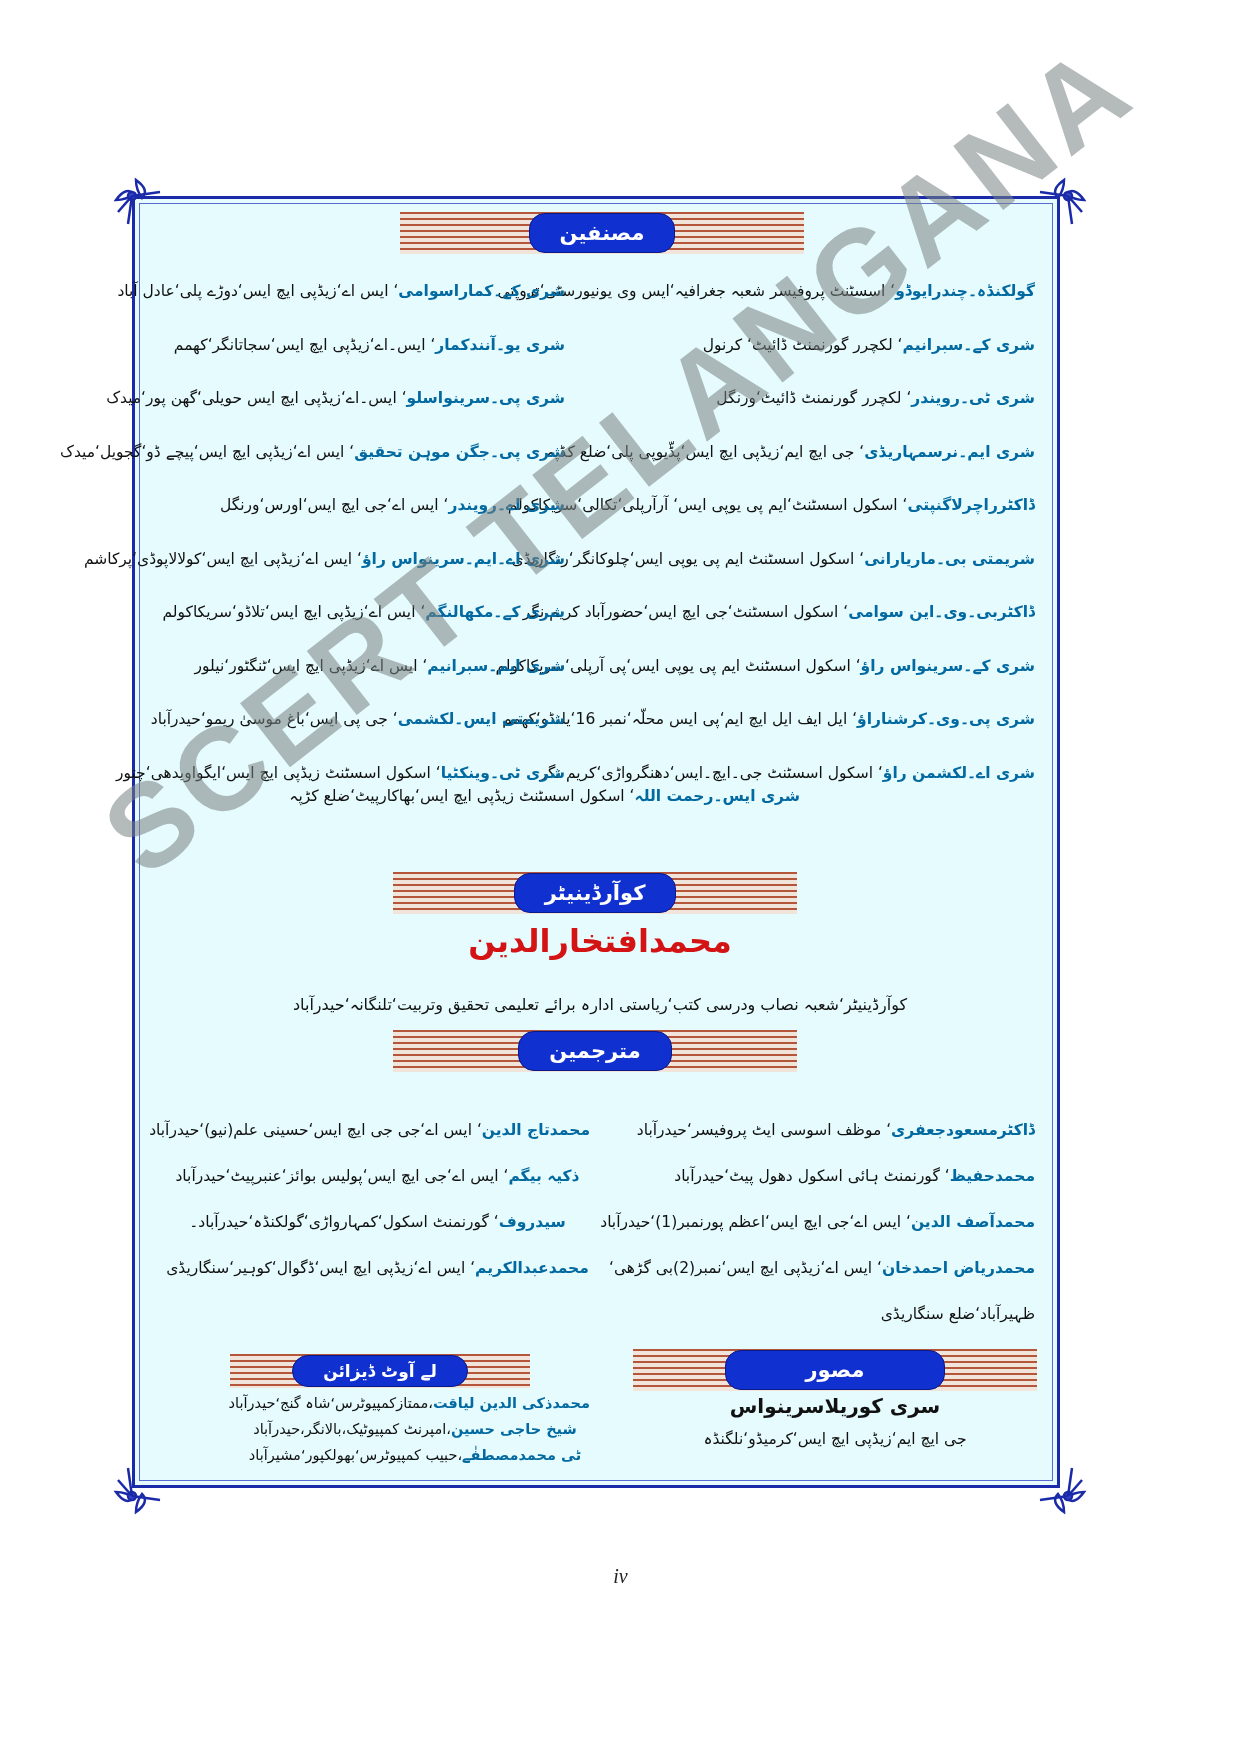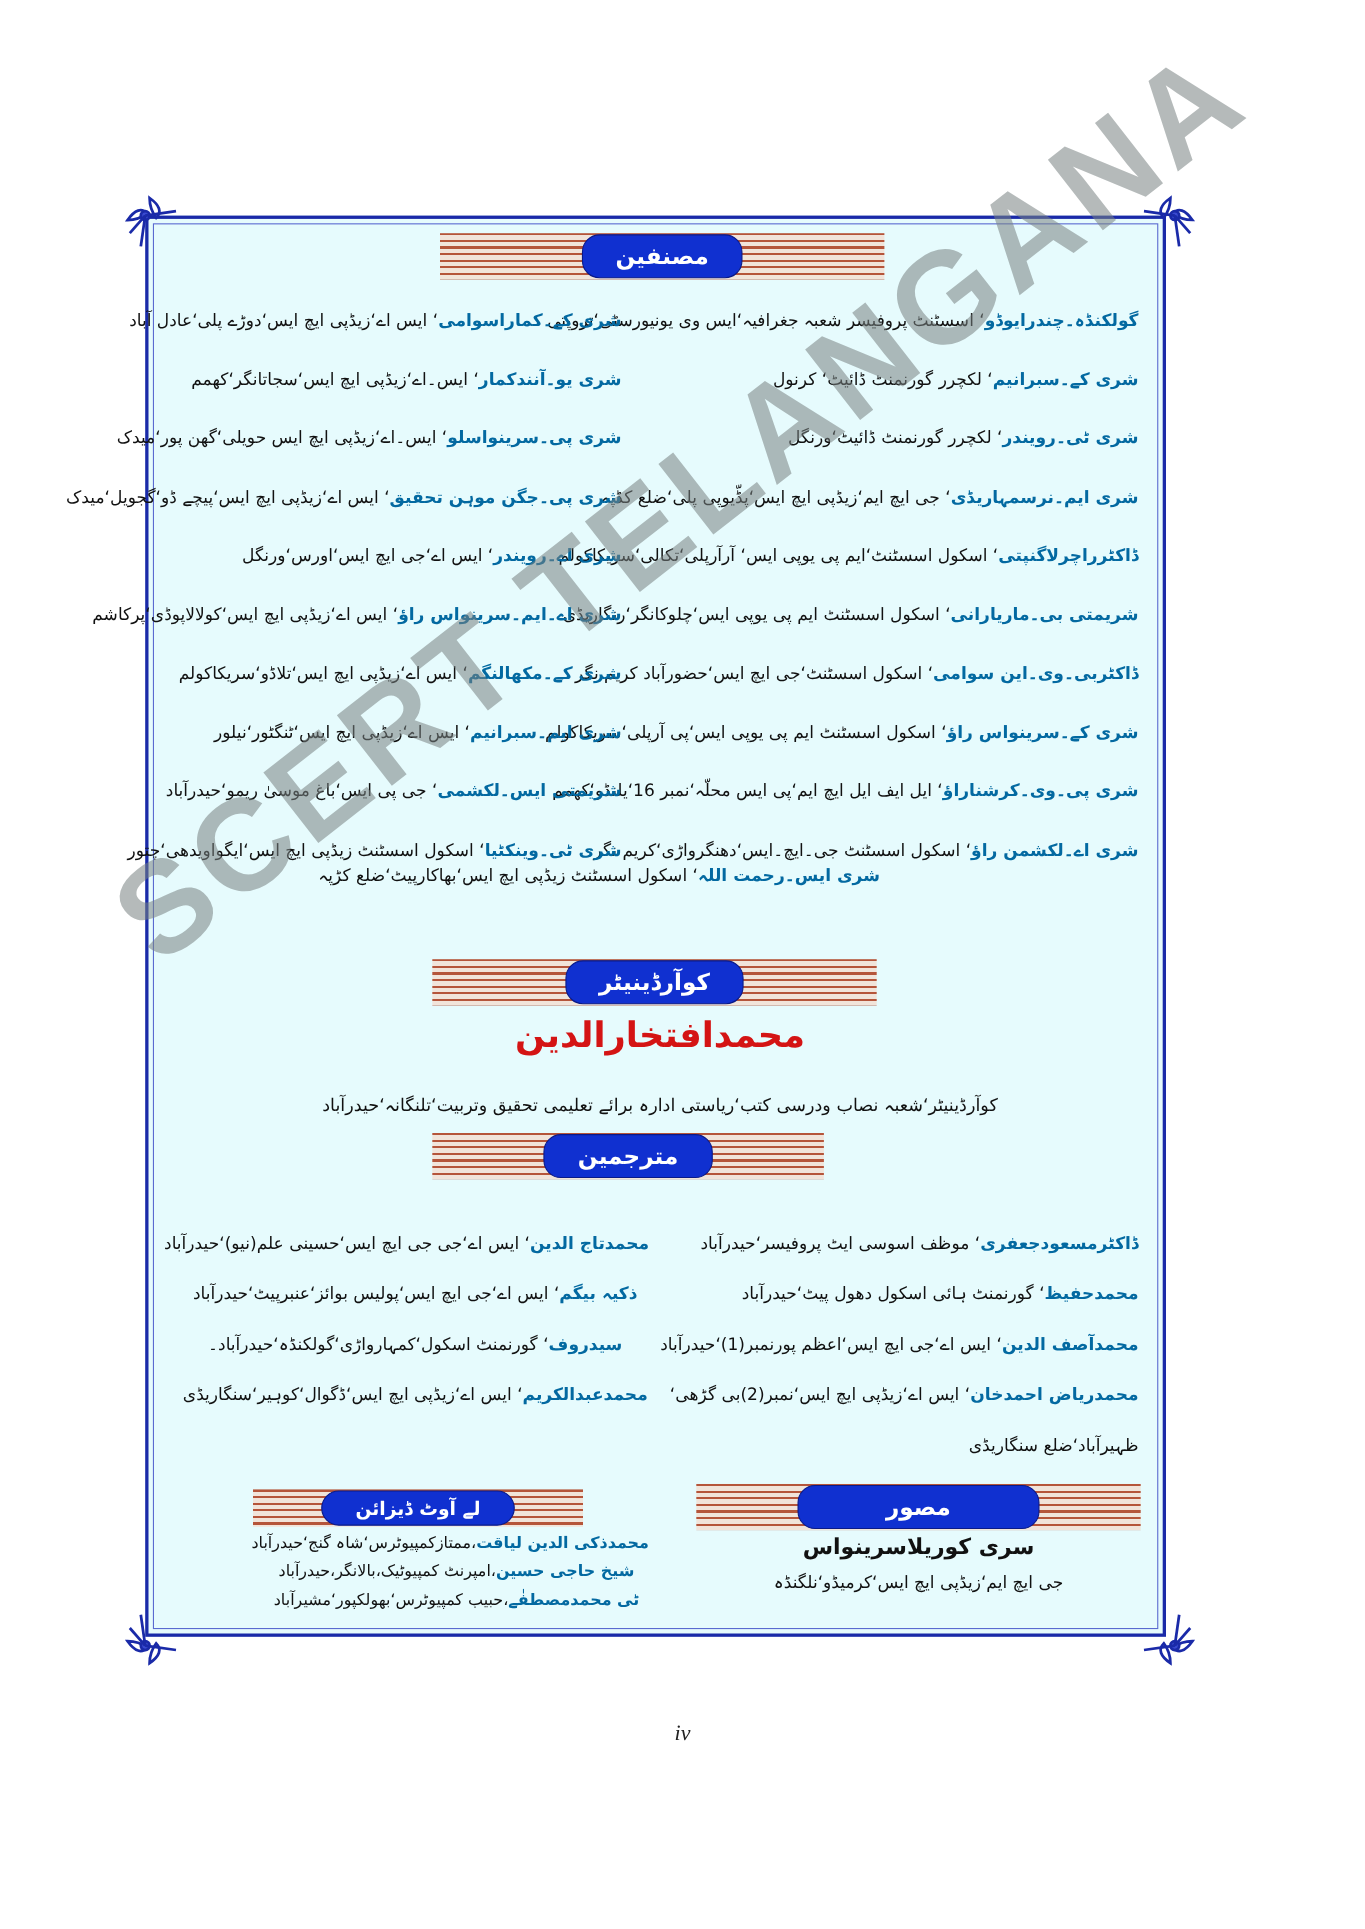--- a/index.html
+++ b/index.html
@@ -124,21 +124,21 @@
   <span class="nm">شری ایس۔رحمت اللہ</span>‘ <span>اسکول اسسٹنٹ زیڈپی ایچ ایس‘بھاکارپیٹ‘ضلع کڑپہ</span>
 </div>
 
 <div class="banner" style="left:393px; top:872px; width:404px;">
   <div class="stripes"></div>
   <div class="pill">کوآرڈینیٹر</div>
 </div>
 <div class="center bigname" style="left:400px; width:400px; top:922px;">محمدافتخارالدین</div>
 <div class="center" style="left:250px; width:700px; top:995px; font-size:16px;">کوآرڈینیٹر‘شعبہ نصاب ودرسی کتب‘ریاستی ادارہ برائے تعلیمی تحقیق وتربیت‘تلنگانہ‘حیدرآباد</div>
 
-<div class="banner" style="left:393px; top:1030px; width:356px;">
+<div class="banner" style="left:393px; top:1030px; width:404px;">
   <div class="stripes"></div>
   <div class="pill">مترجمین</div>
 </div>
 
 <div class="col tr-rows" style="left:600px; top:1107px; width:435px; text-align:right;">
   <div class="row"><span class="nm">ڈاکٹرمسعودجعفری</span>‘ <span>موظف اسوسی ایٹ پروفیسر‘حیدرآباد</span></div>
   <div class="row"><span class="nm">محمدحفیظ</span>‘ <span>گورنمنٹ ہائی اسکول دھول پیٹ‘حیدرآباد</span></div>
   <div class="row"><span class="nm">محمدآصف الدین</span>‘ <span>ایس اے‘جی ایچ ایس‘اعظم پورنمبر(1)‘حیدرآباد</span></div>
   <div class="row"><span class="nm">محمدریاض احمدخان</span>‘ <span>ایس اے‘زیڈپی ایچ ایس‘نمبر(2)بی گڑھی‘</span></div>
   <div class="row">ظہیرآباد‘ضلع سنگاریڈی</div>

